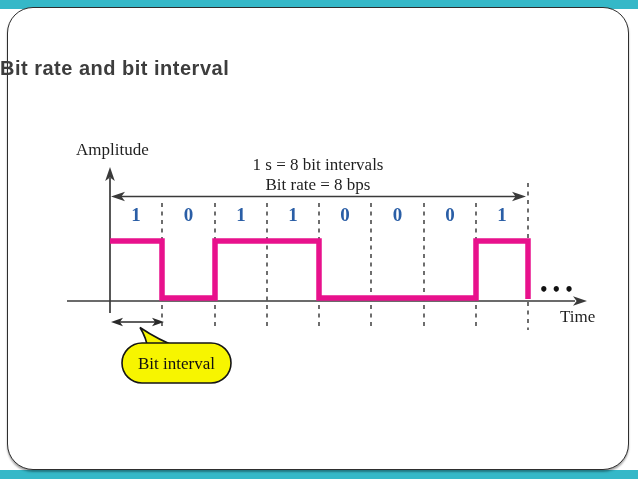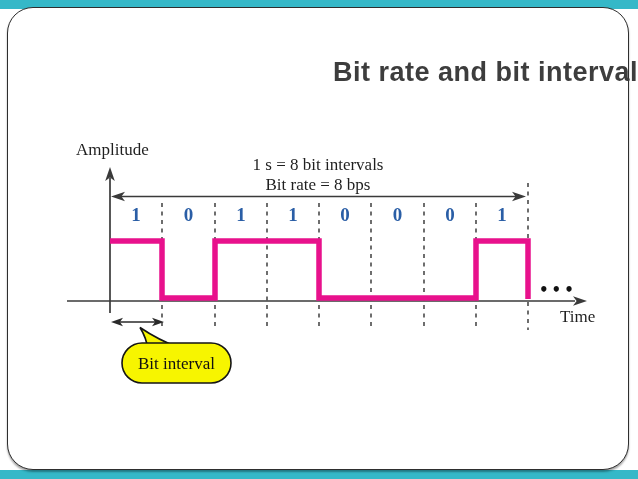--- a/index.html
+++ b/index.html
@@ -10,23 +10,23 @@
   .accent-bar{position:absolute;left:0;width:638px;height:9px;background:#35b8c8;z-index:0;}
   .accent-top{top:0;}
   .accent-bottom{bottom:0;}
   .card{
     position:absolute;left:7px;top:7px;width:622px;height:463px;
     background:#ffffff;border:1.5px solid #2e2e2e;border-radius:26px;
     box-shadow:0 2px 2px rgba(0,0,0,0.35);
     box-sizing:border-box;z-index:1;
   }
   .title{
-    position:absolute;left:0;top:57px;width:638px;text-align:right;
+    position:absolute;left:0;top:57px;width:638px;text-align:left;
     font-family:"Liberation Sans", sans-serif;font-weight:bold;
-    font-size:27px;letter-spacing:0.5px;color:#3d3d3d;z-index:3;
+    font-size:20px;letter-spacing:0.5px;color:#3d3d3d;z-index:3;
   }
   svg.diagram{position:absolute;left:0;top:0;z-index:2;}
   .serif-label{font-family:"Liberation Serif", serif;fill:#1f1f1f;font-size:17px;}
   .bit-digit{font-family:"Liberation Serif", serif;font-weight:bold;font-size:19px;}
   .callout-text{font-family:"Liberation Serif", serif;font-size:17px;fill:#111111;}
   .dots-text{font-family:"DejaVu Sans", sans-serif;font-weight:bold;font-size:15px;fill:#111111;letter-spacing:3px;}
 </style>
 </head>
 <body>
 

